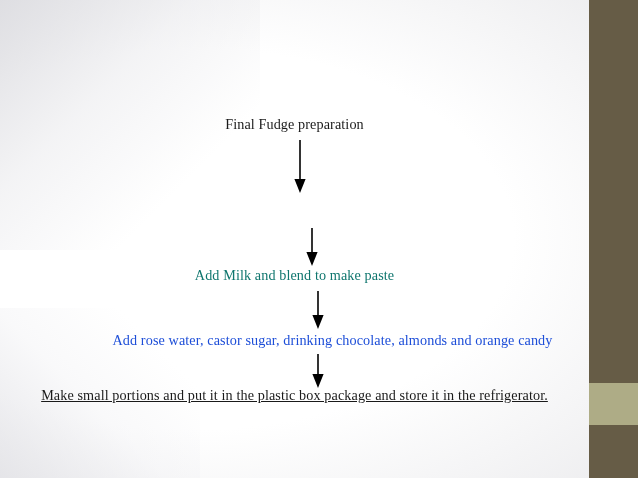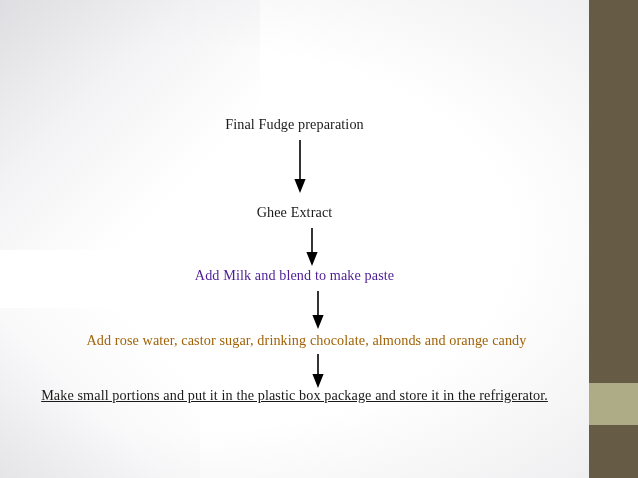--- a/index.html
+++ b/index.html
@@ -121,35 +121,34 @@
 
   <div id="flow">
 
     <div class="flow-step step-1" style="color: rgb(26, 26, 26); width: 589px; left: 0px;">Final Fudge preparation</div>
 
     <svg class="flow-arrow arrow-1" width="26" height="56" viewBox="0 0 26 56">
       <line x1="13" y1="0" x2="13" y2="42" stroke="#000000" stroke-width="1.6"></line>
       <polygon points="13,53 7.4,39 18.6,39" fill="#000000"></polygon>
     </svg>
 
-    <div class="flow-step step-2" style="color: rgb(26, 26, 26); width: 589px; left: 0px;">Ghee Extract</div>
 
     <svg class="flow-arrow arrow-2" width="26" height="40" viewBox="0 0 26 40">
       <line x1="13" y1="0" x2="13" y2="27" stroke="#000000" stroke-width="1.6"></line>
       <polygon points="13,38 7.4,24 18.6,24" fill="#000000"></polygon>
     </svg>
 
-    <div class="flow-step step-3" style="color: #4c1d95; width: 589px; left: 0px;">Add Milk and blend to make paste</div>
+    <div class="flow-step step-3" style="color: #0f766e; width: 589px; left: 0px;">Add Milk and blend to make paste</div>
 
     <svg class="flow-arrow arrow-3" width="26" height="40" viewBox="0 0 26 40">
       <line x1="13" y1="0" x2="13" y2="27" stroke="#000000" stroke-width="1.6"></line>
       <polygon points="13,38 7.4,24 18.6,24" fill="#000000"></polygon>
     </svg>
 
-    <div class="flow-step step-4" style="color: #a16207; width: 589px; left: 12px;">Add rose water, castor sugar, drinking chocolate, almonds and orange candy</div>
+    <div class="flow-step step-4" style="color: #1d4ed8; width: 589px; left: 0px; padding-left: 38px;">Add rose water, castor sugar, drinking chocolate, almonds and orange candy</div>
 
     <svg class="flow-arrow arrow-4" width="26" height="36" viewBox="0 0 26 36">
       <line x1="13" y1="0" x2="13" y2="23" stroke="#000000" stroke-width="1.6"></line>
       <polygon points="13,34 7.4,20 18.6,20" fill="#000000"></polygon>
     </svg>
 
     <div class="flow-step step-5" style="color: rgb(26, 26, 26); width: 520px; left: 34.5px;">Make small portions and put it in the plastic box package and store it in the refrigerator.</div>
 
   </div>
 </div>

